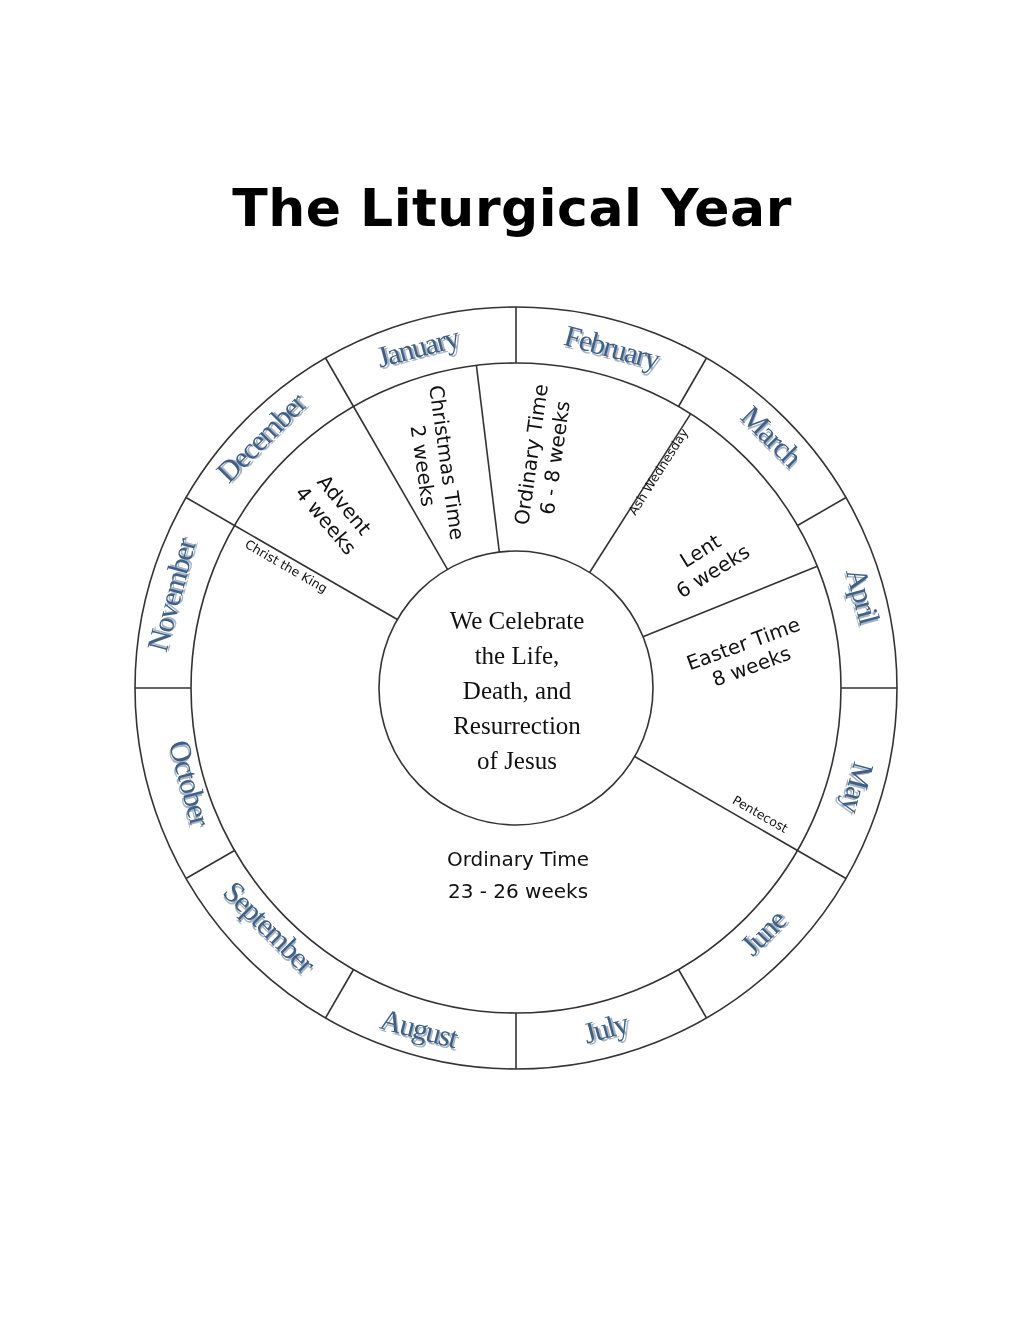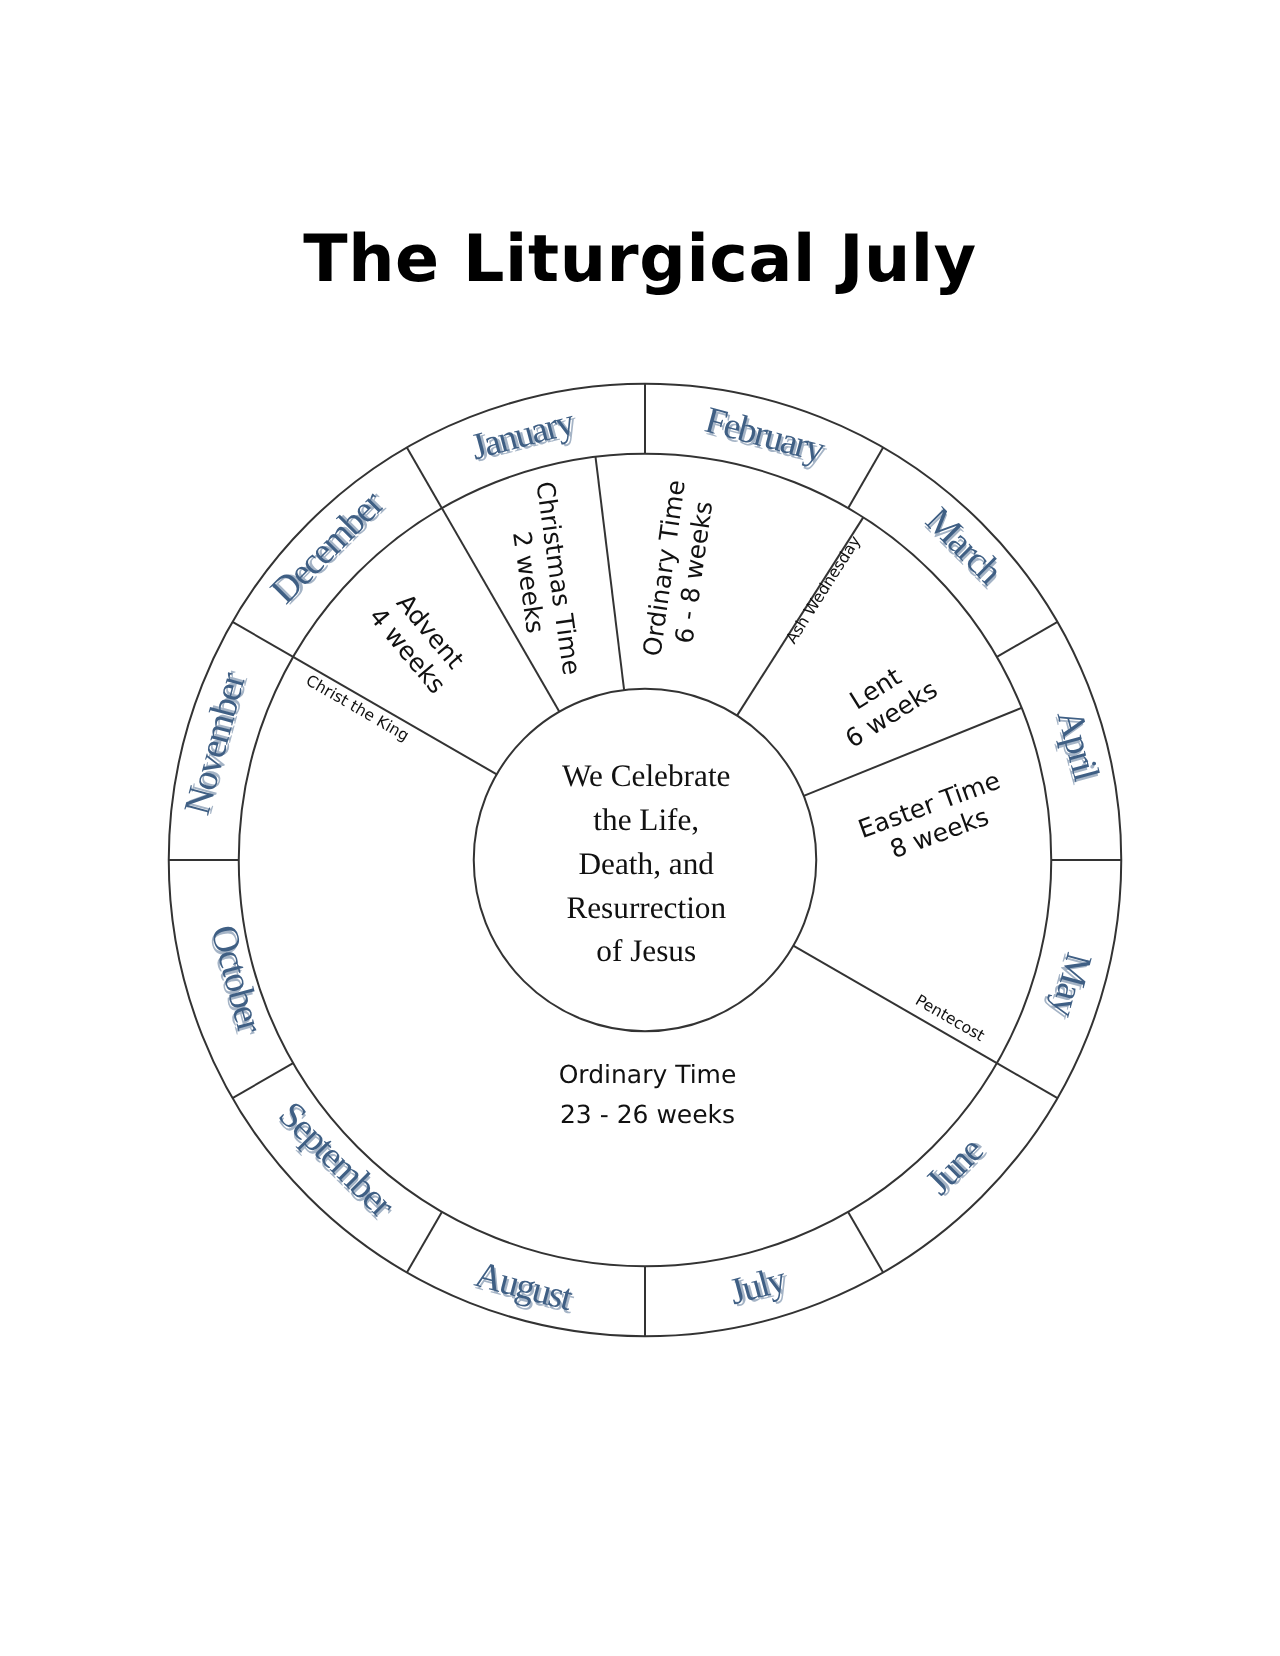--- a/index.html
+++ b/index.html
@@ -20,21 +20,21 @@
     font-family: "Liberation Serif", serif; font-size: 30px; fill: #a5b4c6;
     letter-spacing: -1.5px;
   }
   .season { font-family: "DejaVu Sans", sans-serif; font-size: 20px; fill: #111; }
   .marker { font-family: "DejaVu Sans", sans-serif; font-size: 12.5px; fill: #111; }
   .center-text { font-family: "Liberation Serif", serif; font-size: 25px; fill: #111; }
 </style>
 </head>
 <body>
 
-<div class="title">The Liturgical July</div>
+<div class="title">The Liturgical Year</div>
 
 <svg width="1024" height="1325" viewBox="0 0 1024 1325">
 
   <circle class="ring" cx="516" cy="688" r="381"></circle>
   <circle class="ring" cx="516" cy="688" r="325"></circle>
   <circle class="ring" cx="516" cy="688" r="137"></circle>
 
   <g>
     <line class="div" x1="516" y1="363" x2="516" y2="307"></line>
     <line class="div" x1="678.5" y1="406.5" x2="706.5" y2="358.0"></line>

